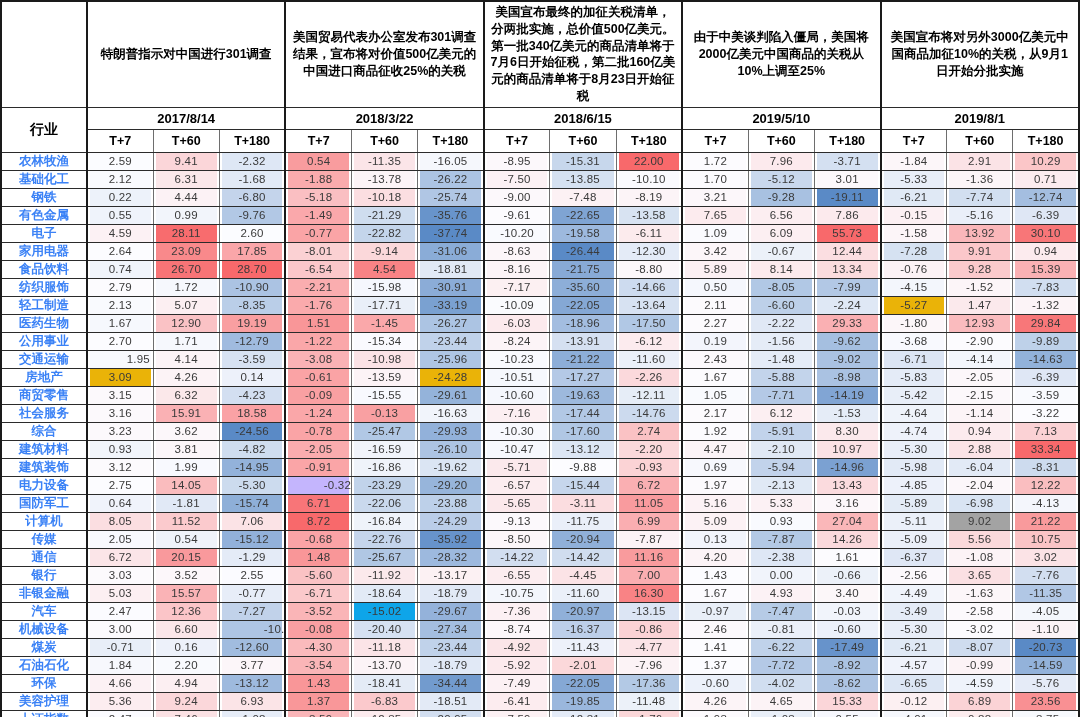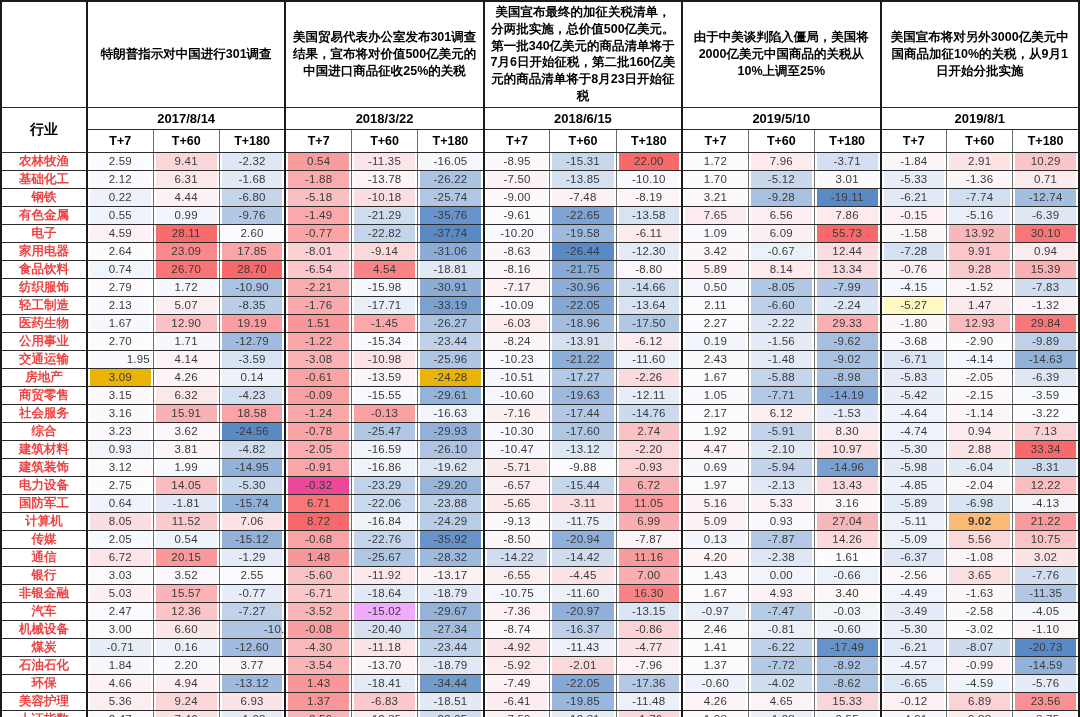--- a/index.html
+++ b/index.html
@@ -29,21 +29,21 @@
   tr.r-period { height: 23px; }
   tbody tr    { height: 17px; }
   th.desc {
     font-size: 12.5px; font-weight: 700; color: #000;
     line-height: 1.34; padding: 2px 5px;
   }
   th.corner { background: #fff; }
   th.industry-h { font-size: 14px; font-weight: 700; color: #000; }
   th.date   { font-size: 13px;  font-weight: 700; color: #000; }
   th.period { font-size: 12.5px; font-weight: 700; color: #000; }
-  td.rowlabel { font-size: 12.5px; font-weight: 700; color: #ef4444; background: #fff; }
+  td.rowlabel { font-size: 12.5px; font-weight: 700; color: #3b82f6; background: #fff; }
   td.num {
     font-size: 11.5px; color: #3a3a3a; font-weight: 400;
     box-shadow: inset 2px 0 0 #ffffff, inset -2px 0 0 #ffffff; 
     letter-spacing: 0.2px;
   }
 </style>
 </head>
 <body>
 
 <table class="heat">
@@ -229,21 +229,21 @@
       </tr>
       <tr>
         <td class="rowlabel">纺织服饰</td>
         <td class="num gs" style="background: rgb(252, 251, 254);">2.79</td>
         <td class="num" style="background: rgb(246, 248, 253);">1.72</td>
         <td class="num" style="background: rgb(171, 195, 227);">-10.90</td>
         <td class="num gs" style="background: rgb(250, 173, 175);">-2.21</td>
         <td class="num" style="background: rgb(245, 247, 253);">-15.98</td>
         <td class="num" style="background: rgb(139, 172, 215);">-30.91</td>
         <td class="num gs" style="background: rgb(252, 240, 242);">-7.17</td>
-        <td class="num" style="background: rgb(141, 174, 216);">-30.96</td>
+        <td class="num" style="background: rgb(141, 174, 216);">-35.60</td>
         <td class="num" style="background: rgb(205, 219, 239);">-14.66</td>
         <td class="num gs" style="background: rgb(245, 247, 253);">0.50</td>
         <td class="num" style="background: rgb(177, 200, 229);">-8.05</td>
         <td class="num" style="background: rgb(178, 200, 229);">-7.99</td>
         <td class="num gs" style="background: rgb(243, 246, 252);">-4.15</td>
         <td class="num" style="background: rgb(252, 245, 248);">-1.52</td>
         <td class="num" style="background: rgb(209, 222, 240);">-7.83</td>
       </tr>
       <tr>
         <td class="rowlabel">轻工制造</td>
@@ -252,21 +252,21 @@
         <td class="num" style="background: rgb(186, 206, 232);">-8.35</td>
         <td class="num gs" style="background: rgb(250, 170, 172);">-1.76</td>
         <td class="num" style="background: rgb(233, 239, 248);">-17.71</td>
         <td class="num" style="background: rgb(122, 161, 209);">-33.19</td>
         <td class="num gs" style="background: rgb(250, 251, 254);">-10.09</td>
         <td class="num" style="background: rgb(133, 168, 213);">-22.05</td>
         <td class="num" style="background: rgb(215, 226, 242);">-13.64</td>
         <td class="num gs" style="background: rgb(252, 250, 253);">2.11</td>
         <td class="num" style="background: rgb(189, 208, 233);">-6.60</td>
         <td class="num" style="background: rgb(223, 232, 245);">-2.24</td>
-        <td class="num gs" style="background: #fef9c3;">-5.27</td>
+        <td class="num gs" style="background: #eab308;">-5.27</td>
         <td class="num" style="background: rgb(251, 233, 236);">1.47</td>
         <td class="num" style="background: rgb(252, 244, 247);">-1.32</td>
       </tr>
       <tr>
         <td class="rowlabel">医药生物</td>
         <td class="num gs" style="background: rgb(246, 248, 253);">1.67</td>
         <td class="num" style="background: rgb(250, 194, 197);">12.90</td>
         <td class="num" style="background: rgb(249, 159, 161);">19.19</td>
         <td class="num gs" style="background: rgb(249, 150, 152);">1.51</td>
         <td class="num" style="background: rgb(250, 168, 170);">-1.45</td>
@@ -423,21 +423,21 @@
         <td class="num" style="background: rgb(123, 161, 210);">-14.96</td>
         <td class="num gs" style="background: rgb(226, 234, 246);">-5.98</td>
         <td class="num" style="background: rgb(226, 234, 246);">-6.04</td>
         <td class="num" style="background: rgb(205, 219, 238);">-8.31</td>
       </tr>
       <tr>
         <td class="rowlabel">电力设备</td>
         <td class="num gs" style="background: rgb(252, 252, 255);">2.75</td>
         <td class="num" style="background: rgb(250, 188, 190);">14.05</td>
         <td class="num" style="background: rgb(204, 219, 238);">-5.30</td>
-        <td class="num gs" style="background: #ec4899;">-0.32</td>
+        <td class="num gs" style="background: #c4b5fd; text-align: right;">-0.32</td>
         <td class="num" style="background: rgb(193, 211, 234);">-23.29</td>
         <td class="num" style="background: rgb(151, 181, 219);">-29.20</td>
         <td class="num gs" style="background: rgb(252, 237, 240);">-6.57</td>
         <td class="num" style="background: rgb(198, 214, 236);">-15.44</td>
         <td class="num" style="background: rgb(250, 175, 178);">6.72</td>
         <td class="num gs" style="background: rgb(252, 250, 253);">1.97</td>
         <td class="num" style="background: rgb(224, 233, 245);">-2.13</td>
         <td class="num" style="background: rgb(251, 219, 222);">13.43</td>
         <td class="num gs" style="background: rgb(237, 241, 250);">-4.85</td>
         <td class="num" style="background: rgb(252, 247, 250);">-2.04</td>
@@ -469,21 +469,21 @@
         <td class="num gs" style="background: rgb(248, 105, 107);">8.72</td>
         <td class="num" style="background: rgb(239, 243, 250);">-16.84</td>
         <td class="num" style="background: rgb(186, 205, 232);">-24.29</td>
         <td class="num gs" style="background: rgb(252, 249, 252);">-9.13</td>
         <td class="num" style="background: rgb(234, 239, 249);">-11.75</td>
         <td class="num" style="background: rgb(250, 174, 177);">6.99</td>
         <td class="num gs" style="background: rgb(252, 242, 245);">5.09</td>
         <td class="num" style="background: rgb(249, 250, 254);">0.93</td>
         <td class="num" style="background: rgb(250, 183, 185);">27.04</td>
         <td class="num gs" style="background: rgb(235, 240, 249);">-5.11</td>
-        <td class="num" style="background: #fdba74; font-weight: bold;">9.02</td>
+        <td class="num" style="background: #a3a3a3;">9.02</td>
         <td class="num" style="background: rgb(249, 154, 156);">21.22</td>
       </tr>
       <tr>
         <td class="rowlabel">传媒</td>
         <td class="num gs" style="background: rgb(248, 249, 254);">2.05</td>
         <td class="num" style="background: rgb(239, 243, 250);">0.54</td>
         <td class="num" style="background: rgb(146, 177, 218);">-15.12</td>
         <td class="num gs" style="background: rgb(250, 163, 166);">-0.68</td>
         <td class="num" style="background: rgb(197, 213, 236);">-22.76</td>
         <td class="num" style="background: rgb(103, 147, 203);">-35.92</td>
@@ -550,21 +550,21 @@
         <td class="num gs" style="background: rgb(240, 244, 251);">-4.49</td>
         <td class="num" style="background: rgb(252, 246, 249);">-1.63</td>
         <td class="num" style="background: rgb(177, 199, 229);">-11.35</td>
       </tr>
       <tr>
         <td class="rowlabel">汽车</td>
         <td class="num gs" style="background: rgb(251, 251, 255);">2.47</td>
         <td class="num" style="background: rgb(251, 197, 200);">12.36</td>
         <td class="num" style="background: rgb(193, 210, 234);">-7.27</td>
         <td class="num gs" style="background: rgb(250, 181, 183);">-3.52</td>
-        <td class="num" style="background: #f0abfc;">-15.02</td>
+        <td class="num" style="background: #0ea5e9;">-15.02</td>
         <td class="num" style="background: rgb(148, 178, 218);">-29.67</td>
         <td class="num gs" style="background: rgb(252, 240, 243);">-7.36</td>
         <td class="num" style="background: rgb(144, 176, 217);">-20.97</td>
         <td class="num" style="background: rgb(220, 229, 244);">-13.15</td>
         <td class="num gs" style="background: rgb(233, 239, 248);">-0.97</td>
         <td class="num" style="background: rgb(182, 203, 230);">-7.47</td>
         <td class="num" style="background: rgb(241, 244, 251);">-0.03</td>
         <td class="num gs" style="background: rgb(229, 236, 247);">-3.49</td>
         <td class="num" style="background: rgb(252, 249, 252);">-2.58</td>
         <td class="num" style="background: rgb(244, 247, 252);">-4.05</td>

